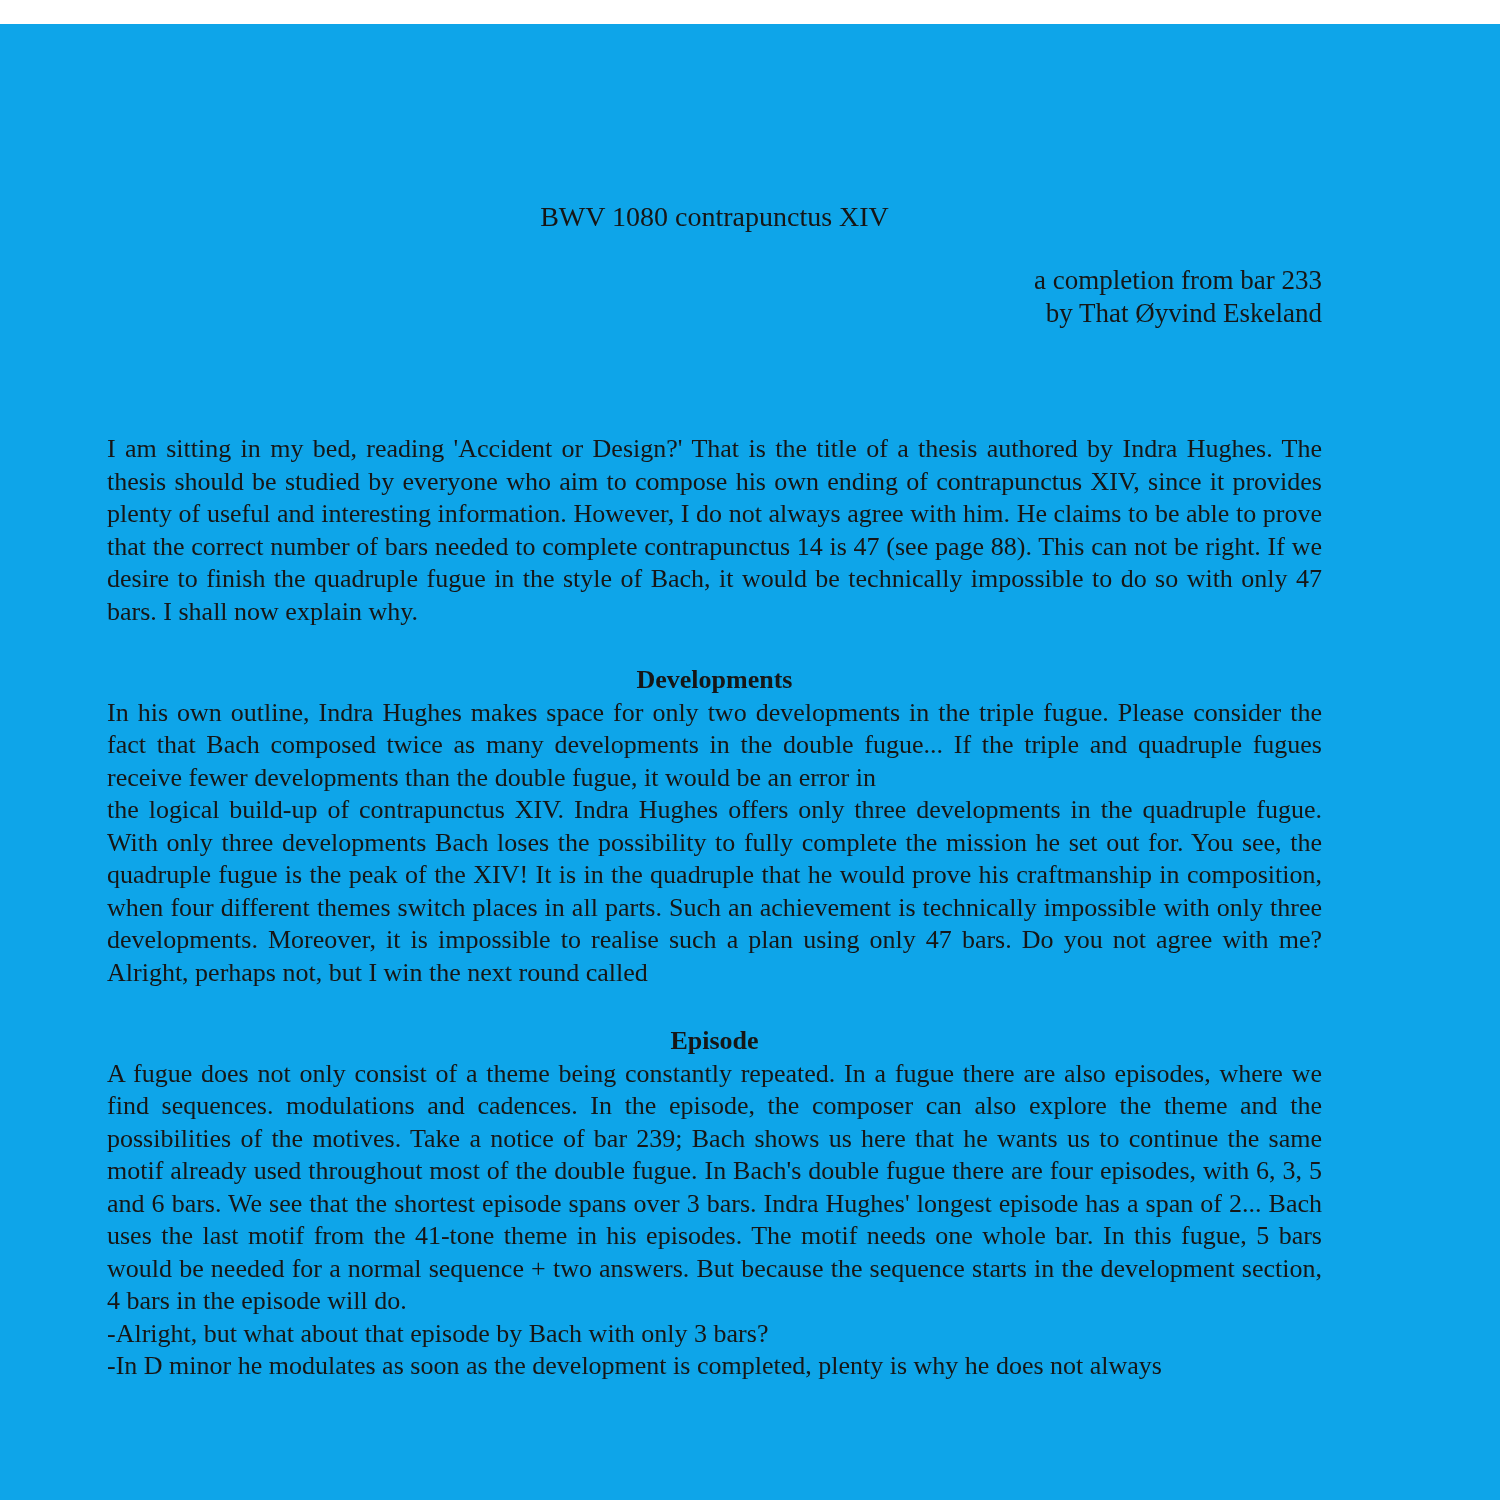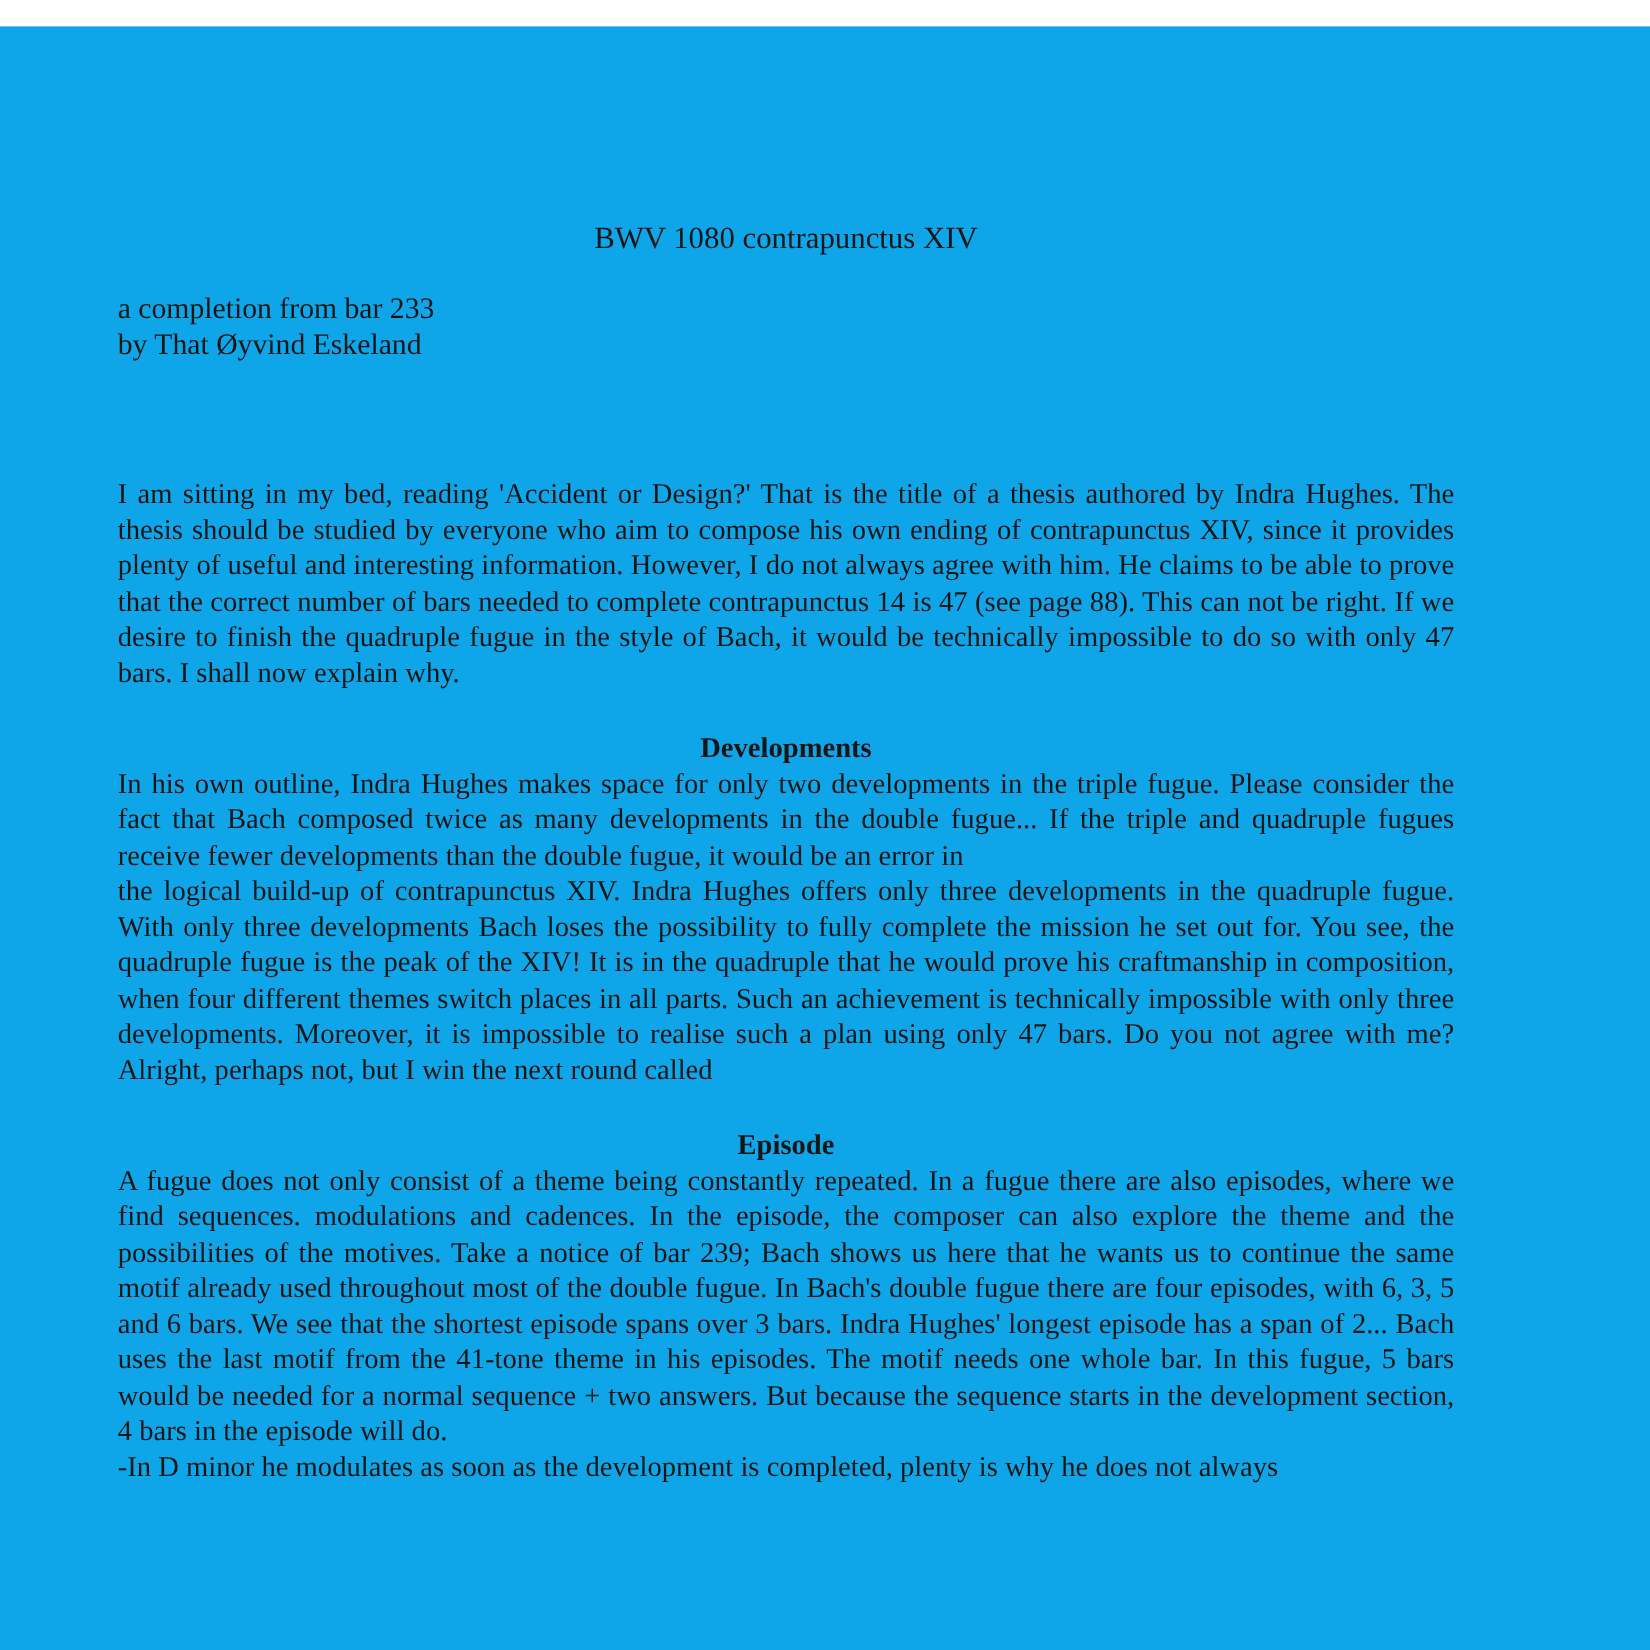--- a/index.html
+++ b/index.html
@@ -24,21 +24,21 @@
   }
   .doc-title {
     margin: 0;
     font-size: 28px;
     font-weight: normal;
     line-height: 33px;
     text-align: center;
   }
   .subtitle-block {
     margin-top: 31px;
-    text-align: left;
+    text-align: right;
     font-size: 27px;
     line-height: 33px;
   }
   .body-text {
     font-size: 26px;
     line-height: 32.5px;
   }
   p.para {
     margin: 0;
     text-align: justify;
@@ -73,18 +73,19 @@
     <h2 class="section-heading">Developments</h2>
 
     <p class="para">In his own outline, Indra Hughes makes space for only two developments in the triple fugue. Please consider the fact that Bach composed twice as many developments in the double fugue... If the triple and quadruple fugues receive fewer developments than the double fugue, it would be an error in</p>
 
     <p class="para">the logical build-up of contrapunctus XIV. Indra Hughes offers only three developments in the quadruple fugue. With only three developments Bach loses the possibility to fully complete the mission he set out for. You see, the quadruple fugue is the peak of the XIV! It is in the quadruple that he would prove his craftmanship in composition, when four different themes switch places in all parts. Such an achievement is technically impossible with only three developments. Moreover, it is impossible to realise such a plan using only 47 bars. Do you not agree with me? Alright, perhaps not, but I win the next round called</p>
 
     <h2 class="section-heading">Episode</h2>
 
     <p class="para">A fugue does not only consist of a theme being constantly repeated. In a fugue there are also episodes, where we find sequences. modulations and cadences. In the episode, the composer can also explore the theme and the possibilities of the motives. Take a notice of bar 239; Bach shows us here that he wants us to continue the same motif already used throughout most of the double fugue. In Bach's double fugue there are four episodes, with 6, 3, 5 and 6 bars. We see that the shortest episode spans over 3 bars. Indra Hughes' longest episode has a span of 2... Bach uses the last motif from the 41-tone theme in his episodes. The motif needs one whole bar. In this fugue, 5 bars would be needed for a normal sequence + two answers. But because the sequence starts in the development section, 4 bars in the episode will do.</p>
 
+    <p class="para">-Alright, but what about that episode by Bach with only 3 bars?</p>
 
     <p class="para">-In D minor he modulates as soon as the development is completed, plenty is why he does not always</p>
 
   </div>
 
 </div>
 
 </body></html>

